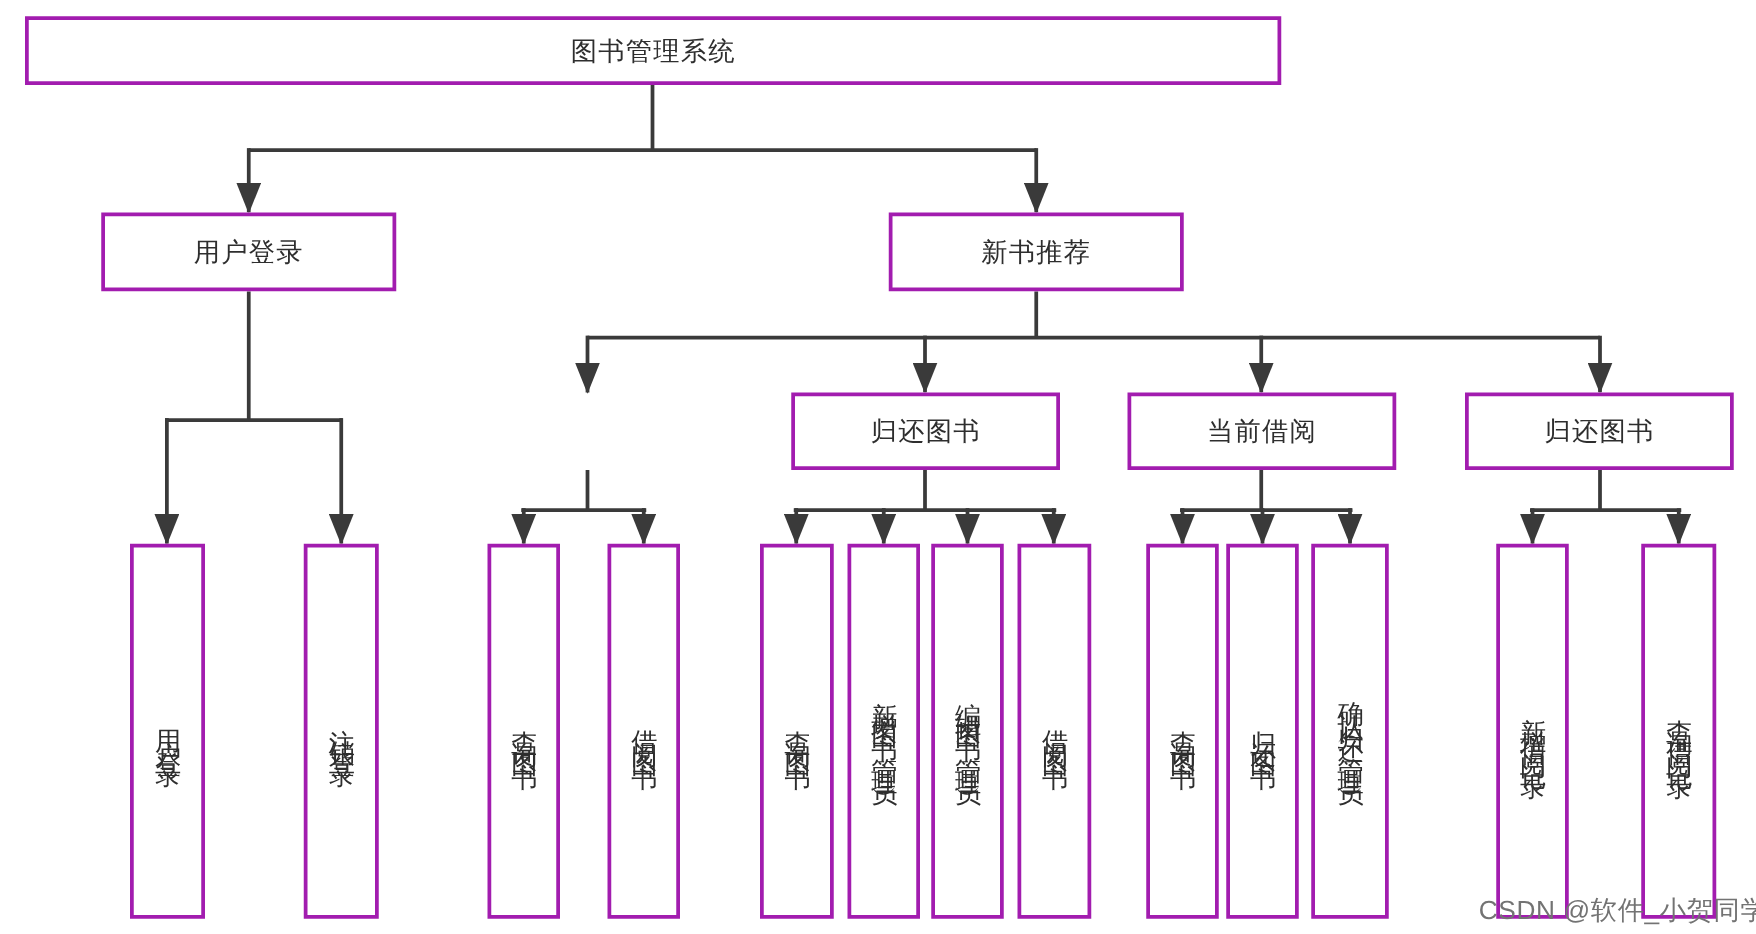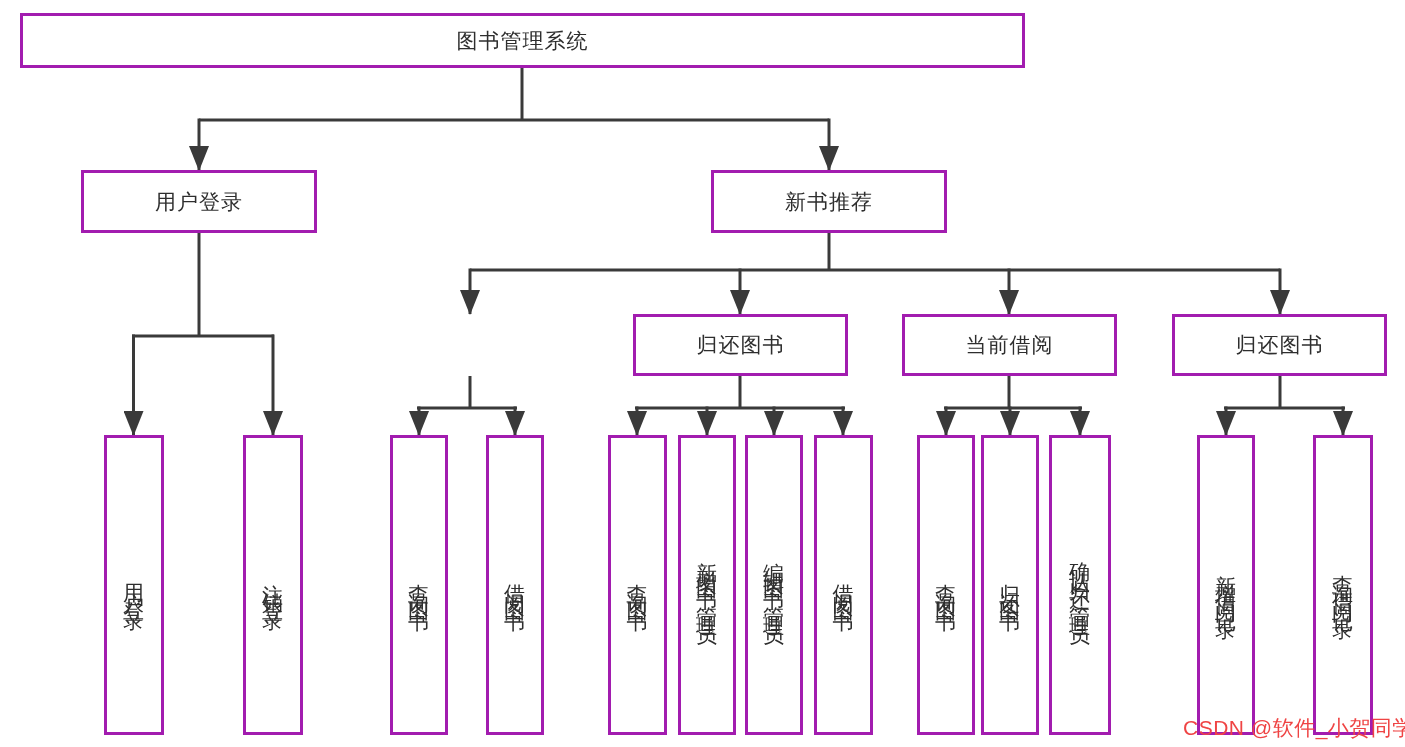--- a/index.html
+++ b/index.html
@@ -27,21 +27,21 @@
     writing-mode:vertical-rl;
     font-size:21px;
     letter-spacing:9px;
     line-height:1;
   }
   .watermark{
     position:absolute;
     left:1183px;top:714px;
     width:214px;
     font-size:21px;
-    color:#ef4444;
+    color:#737373;
     letter-spacing:0.5px;
     white-space:nowrap;
     z-index:3;
   }
 </style>
 </head>
 <body>
 
 <div class="canvas">
 

